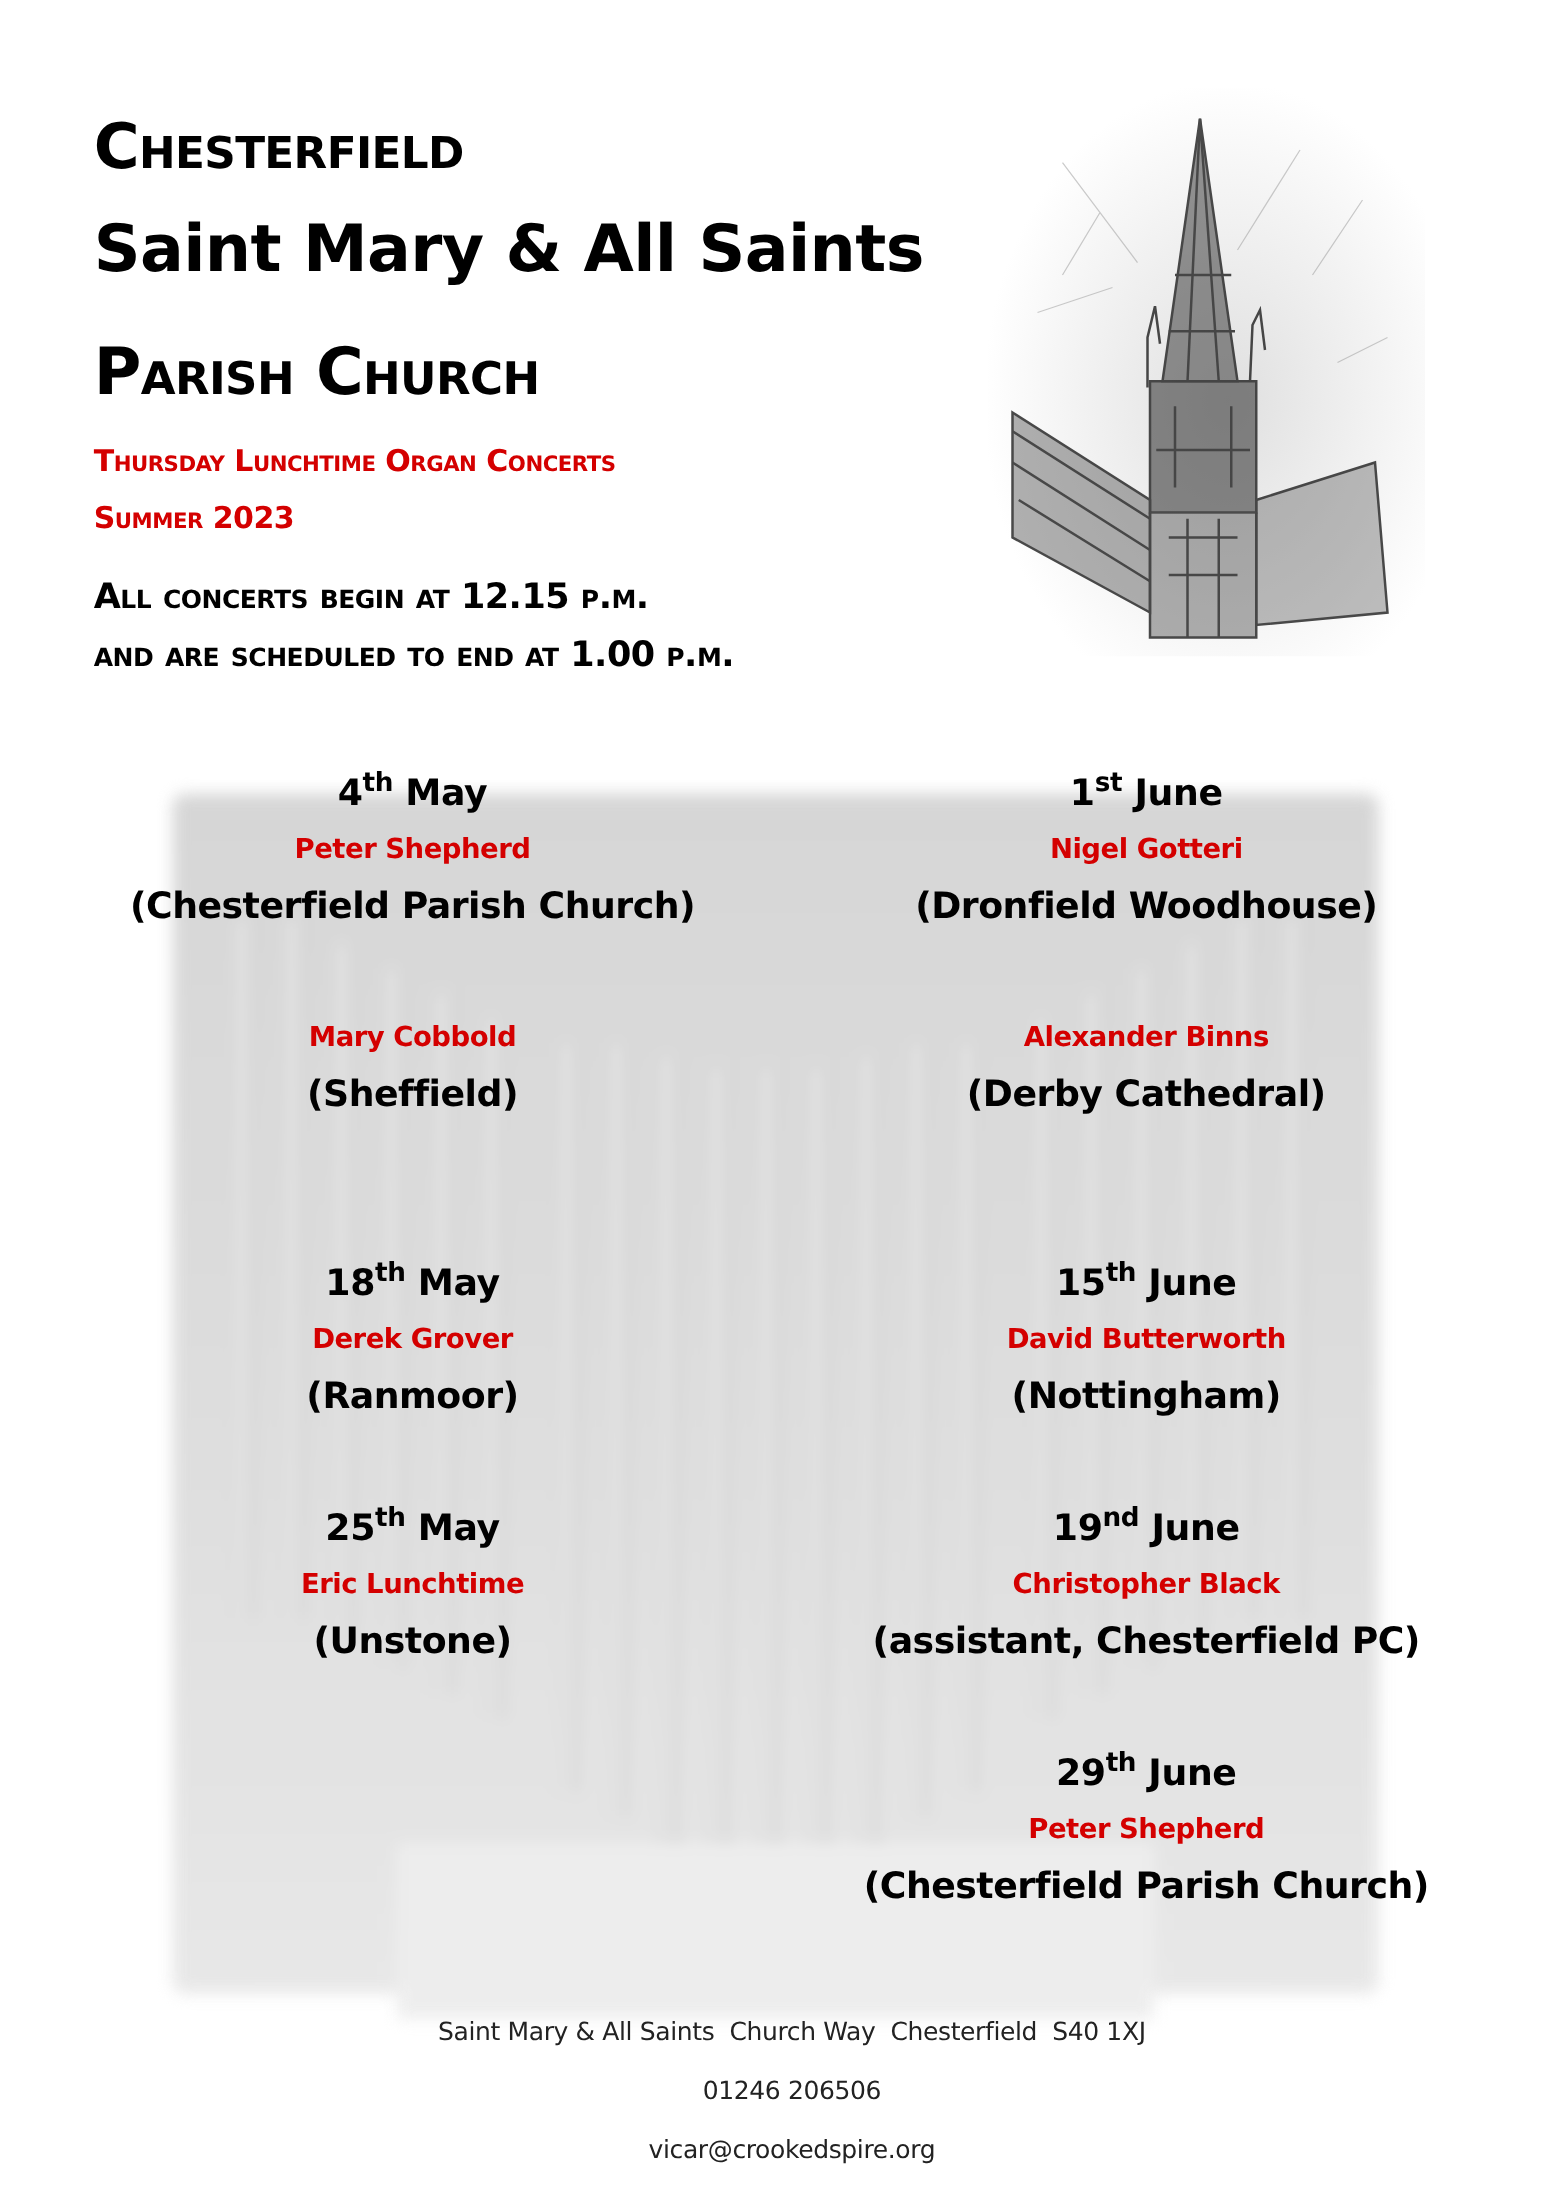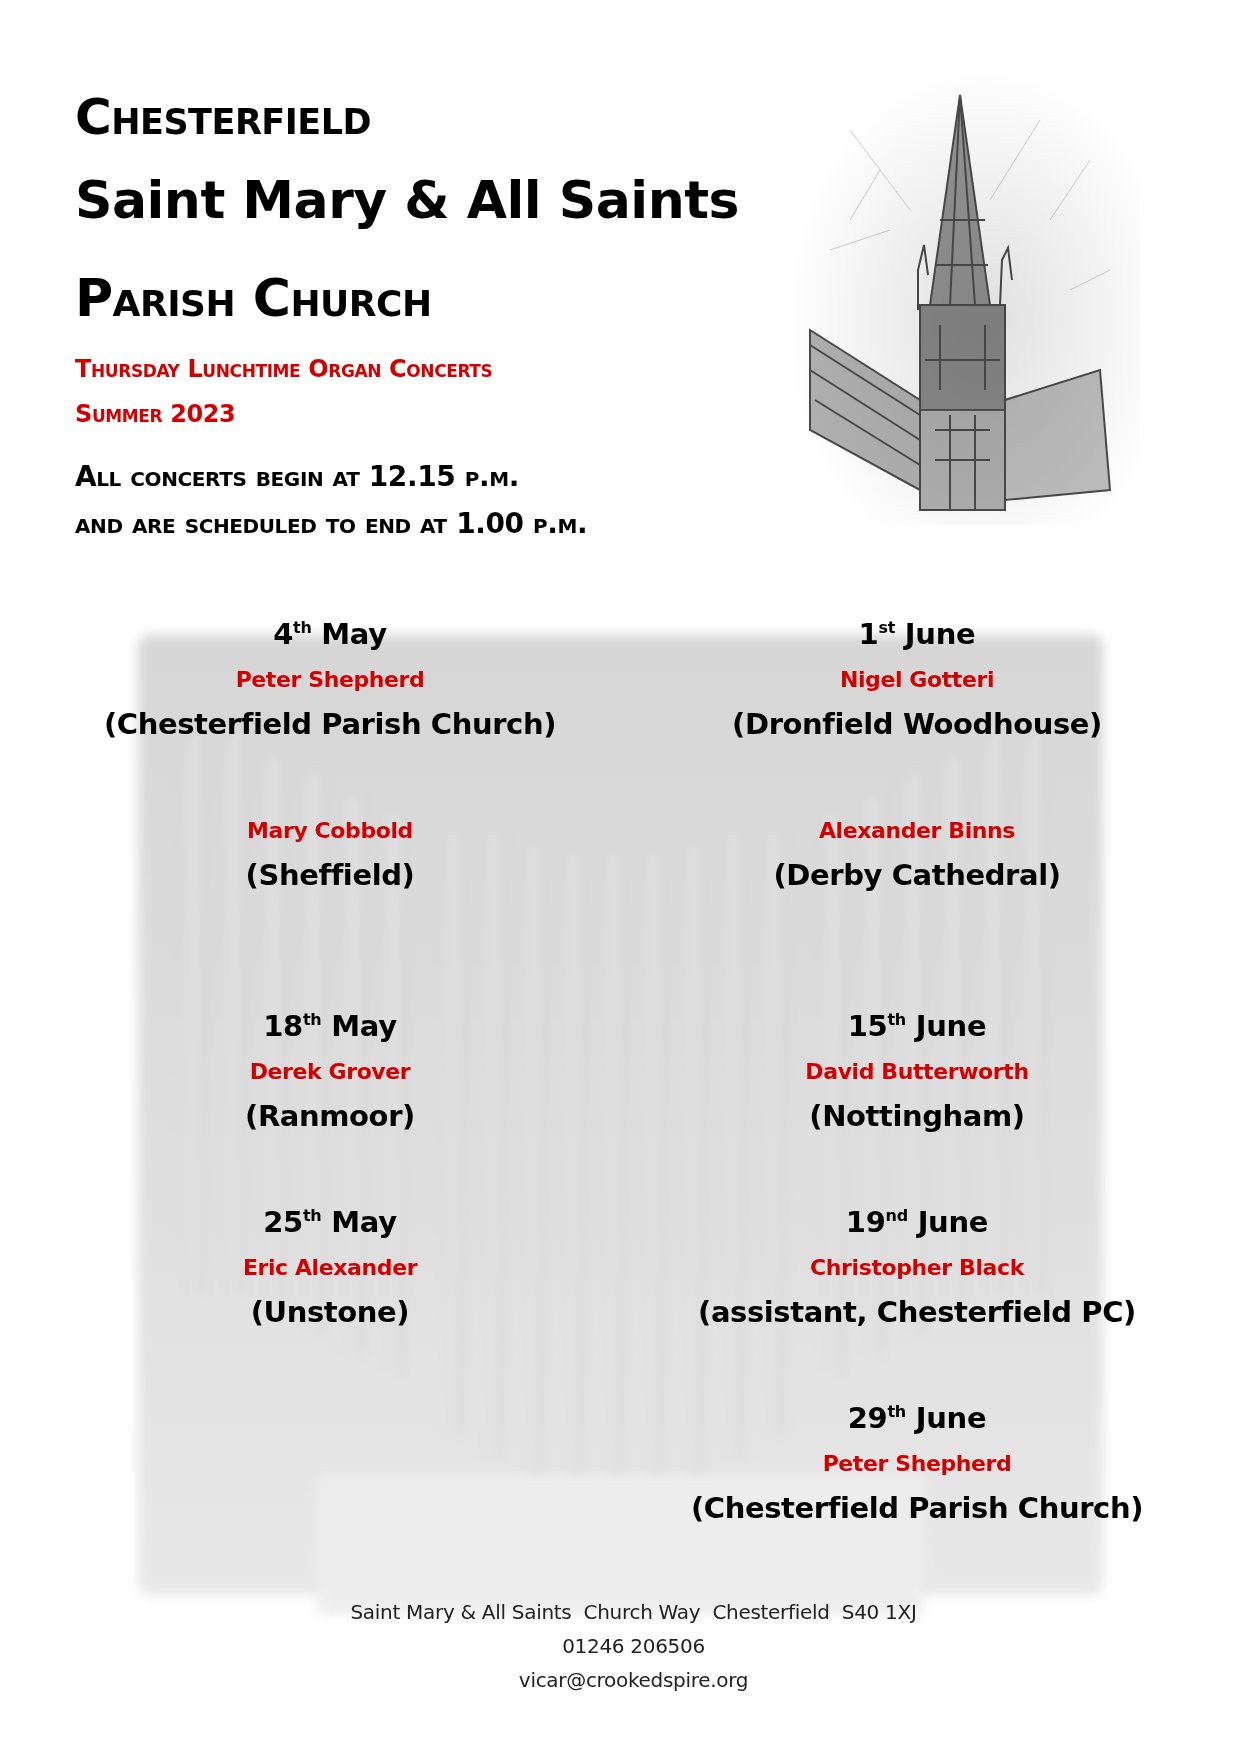--- a/index.html
+++ b/index.html
@@ -57,29 +57,29 @@
   }
 
   .col {
     position: absolute; top: 612px; width: 560px; text-align: center;
   }
   #colL { left: 50px; }
   #colR { left: 637px; }
   .entry { height: 196px; }
   .entry p { margin: 0; line-height: 45px; font-weight: bold; white-space: nowrap; }
   .date { font-size: 29px; color: #000; letter-spacing: -0.3px; }
-  .date sup { font-size: 16px; vertical-align: 11px; line-height: 0; }
+  .date sup { font-size: 21px; vertical-align: 11px; line-height: 0; }
   .name { font-size: 22px; color: #d40000; letter-spacing: -0.4px; }
   .venue { font-size: 29px; color: #000; letter-spacing: -0.4px; }
 
   .footer {
     position: absolute; top: 1594px; left: 0; width: 1239px; text-align: center;
     font-family: "DejaVu Sans", sans-serif; font-size: 20px; color: #222;
   }
-  .footer p { margin: 3px; line-height: 31px; white-space: pre; letter-spacing: -0.3px; padding-left: 28px; }
+  .footer p { margin: 16px; line-height: 31px; white-space: pre; letter-spacing: -0.3px; padding-left: 28px; }
 </style>
 </head>
 <body>
 
 <div class="organ">
   <div class="organ-base"></div>
   <div class="pipe" style="left:70px"></div>
   <div class="pipe" style="left:110px"></div>
   <div class="pipe" style="left:150px;top:140px"></div>
   <div class="pipe" style="left:190px;top:160px"></div>
@@ -148,21 +148,21 @@
     <p class="name">Mary Cobbold</p>
     <p class="venue">(Sheffield)</p>
   </div>
   <div class="entry">
     <p class="date"><span>18</span><sup>th</sup> <span>May</span></p>
     <p class="name">Derek Grover</p>
     <p class="venue">(Ranmoor)</p>
   </div>
   <div class="entry">
     <p class="date"><span>25</span><sup>th</sup> <span>May</span></p>
-    <p class="name">Eric Alexander</p>
+    <p class="name">Eric Lunchtime</p>
     <p class="venue">(Unstone)</p>
   </div>
 </div>
 
 <div id="colR" class="col">
   <div class="entry">
     <p class="date"><span>1</span><sup>st</sup> <span>June</span></p>
     <p class="name">Nigel Gotteri</p>
     <p class="venue">(Dronfield Woodhouse)</p>
   </div>

